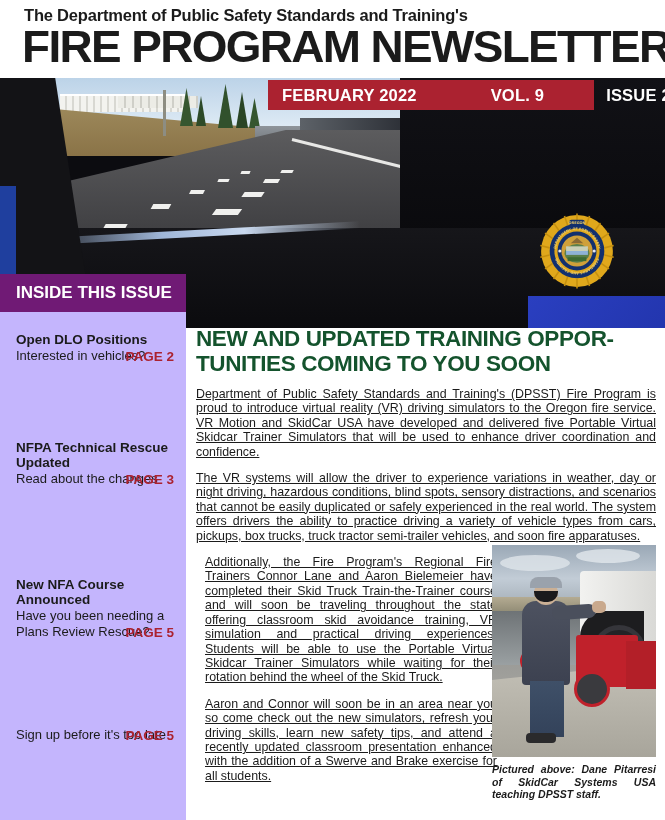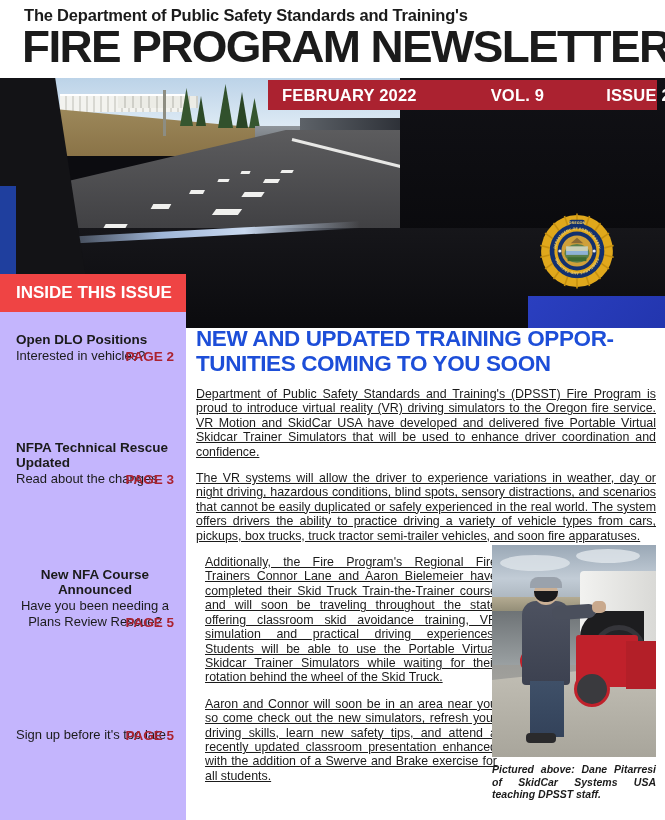--- a/index.html
+++ b/index.html
@@ -146,37 +146,37 @@
     background: linear-gradient(135deg,#2a3fc0,#1f31a6);
   }
   
   .seal {
     position: absolute; left: 538px; top: 134px; width: 78px; height: 78px;
   }
 
   
   .issue-bar {
     position: absolute; left: 268px; top: 80px;
-    width: 389px; height: 30px;
+    width: 326px; height: 30px;
     background: #ab2230;
     display: flex; align-items: center;
   }
   .issue-bar span {
     color: #ffffff; font-weight: 700; font-size: 16.5px;
     letter-spacing: 0.2px; white-space: nowrap;
   }
   .issue-date { margin-left: 14px; }
   .issue-vol { margin-left: 74px; }
   .issue-num { margin-left: 62px; }
 
   
   .inside-banner {
     position: absolute; left: 0; top: 274px;
     width: 186px; height: 38px;
-    background: #ef4444;
+    background: #701a75;
     display: flex; align-items: center;
   }
   .inside-banner span {
     color: #ffffff; font-weight: 700; font-size: 17px;
     letter-spacing: 0px; margin-left: 16px;
   }
 
   
   .sidebar {
     position: absolute; left: 0; top: 312px;
@@ -196,31 +196,31 @@
   }
   .side-page {
     position: absolute; right: 0; bottom: 0;
     font-size: 13.5px; font-weight: 700; color: #ab2230;
     white-space: nowrap;
   }
   .side-desc-wrap { position: relative; }
 
   .item-0 { top: 20px; }
   .item-1 { top: 128px; }
-  .item-2 { top: 255px; text-align: center; }
+  .item-2 { top: 265px; }
   .item-3 { top: 415px; }
 
   
   .main {
     position: absolute; left: 196px; top: 326px;
     width: 460px; height: 494px;
   }
   .headline {
     font-size: 22.5px; line-height: 25px; font-weight: 700;
-    letter-spacing: -0.4px; color: #1d4ed8; margin: 0 0 11px 0;
+    letter-spacing: -0.4px; color: #14532d; margin: 0 0 11px 0;
   }
   .body-p {
     font-size: 12.4px; line-height: 14.4px; color: #1b1b1b;
     text-align: justify; margin: 0 0 12px 0; text-decoration: underline;
   }
   .col-narrow { width: 292px; margin-left: 9px; }
 
   .photo {
     position: absolute; left: 296px; top: 219px;
     width: 164px; height: 212px;

